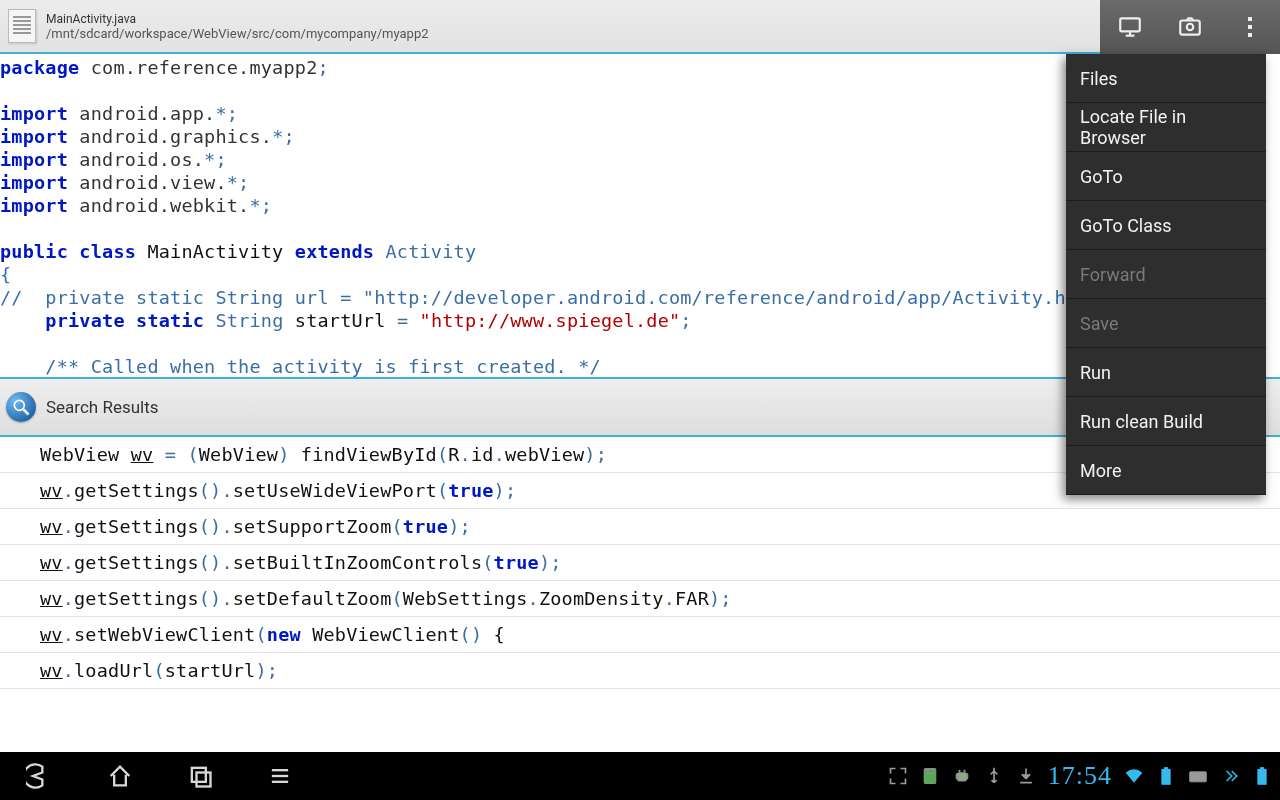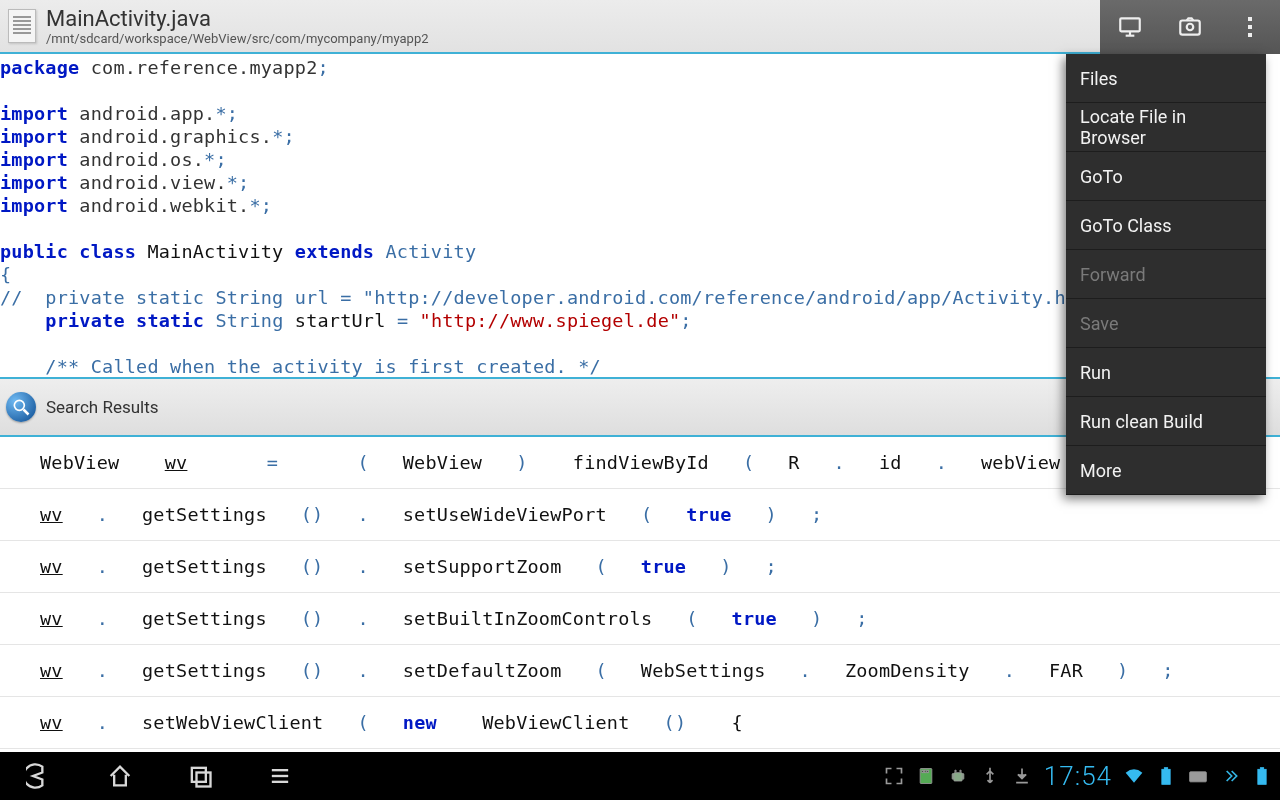--- a/index.html
+++ b/index.html
@@ -18,21 +18,21 @@
   .file-icon {
     width: 28px; height: 34px;
     background: #f5f5f5;
     border: 1px solid #bbb;
     position: relative;
     margin-right: 10px;
     box-shadow: 1px 1px 2px rgba(0,0,0,.15);
   }
   .file-icon::before { content:""; position:absolute; left:4px; right:4px; top:6px; height:2px; background:#999; box-shadow: 0 4px 0 #999, 0 8px 0 #999, 0 12px 0 #999, 0 16px 0 #999; }
   .title-texts { display:flex; flex-direction:column; }
-  .title-main { font-size: 22px; color:#333; }
+  .title-main { font-size: 12px; color:#333; }
   .title-sub { font-size: 13px; color:#555; }
   
   .toolbar-right {
     position: absolute; right:0; top:0; height:54px;
     display:flex; align-items:stretch;
     background: linear-gradient(#6a6a6a,#555555);
   }
   .toolbar-btn {
     width: 60px; display:flex; align-items:center; justify-content:center;
     color:#eee;
@@ -79,26 +79,25 @@
   .search-icon-wrap svg { position:absolute; left:5px; top:5px; width:20px; height:20px; }
   .search-label { font-size:17px; color:#333; }
   
   
   .results {
     font-family: "DejaVu Sans Mono", Menlo, Consolas, monospace;
     font-size: 18.5px;
     letter-spacing: 0.2px;
   }
   .result-row {
-    height: 52px;
+    height: 36px;
     border-bottom: 1px solid #e5e5e5;
     display:flex; align-items:center;
     padding-left: 40px;
     white-space: pre;
-    gap: 34px;
   }
   .ul { text-decoration: underline; }
   
   
   .menu {
     position: absolute;
     top: 54px; right: 14px;
     width: 200px;
     background: #2e2e2e;
     box-shadow: -3px 4px 10px rgba(0,0,0,.5);
@@ -114,20 +113,21 @@
   }
   .menu-item.disabled { color:#7a7a7a; }
   
   
   .navbar {
     position:absolute; bottom:0; left:0; right:0;
     height: 48px;
     background: #000;
     display:flex; align-items:center;
     color:#d8d8d8;
+    font-family:Liberation Serif, serif;
   }
   .navbtn { width:80px; display:flex; align-items:center; justify-content:center; height:100%; }
   .navbtn svg { width:28px; height:28px; fill:none; stroke:#d8d8d8; stroke-width:2; }
   .status-right { margin-left:auto; display:flex; align-items:center; gap:12px; padding-right:8px; }
   .clock { font-size:26px; color:#35baf0; letter-spacing:1px; font-weight:300; }
   .status-ico { width:20px; height:20px; }
   .status-ico svg { width:20px; height:20px; fill:#9a9a9a; stroke:#9a9a9a; }
   .wifi svg, .batt svg { fill:#35baf0; stroke:#35baf0; }
   .batt2 svg { fill:#9a9a9a; }
   .arrows svg { fill:#33b5e5; }

